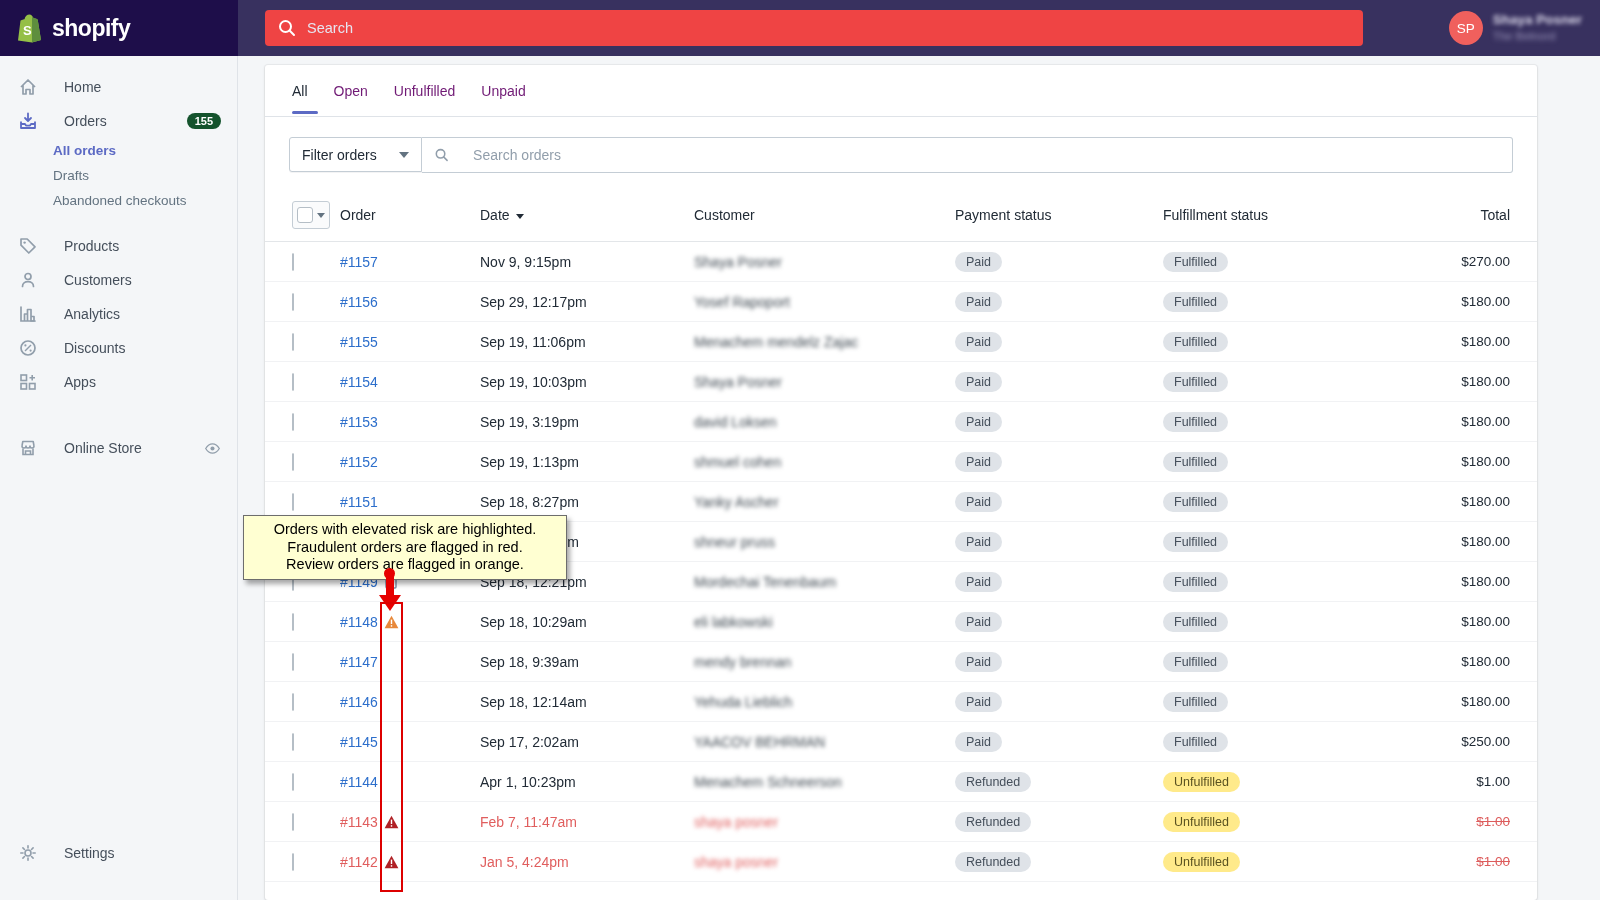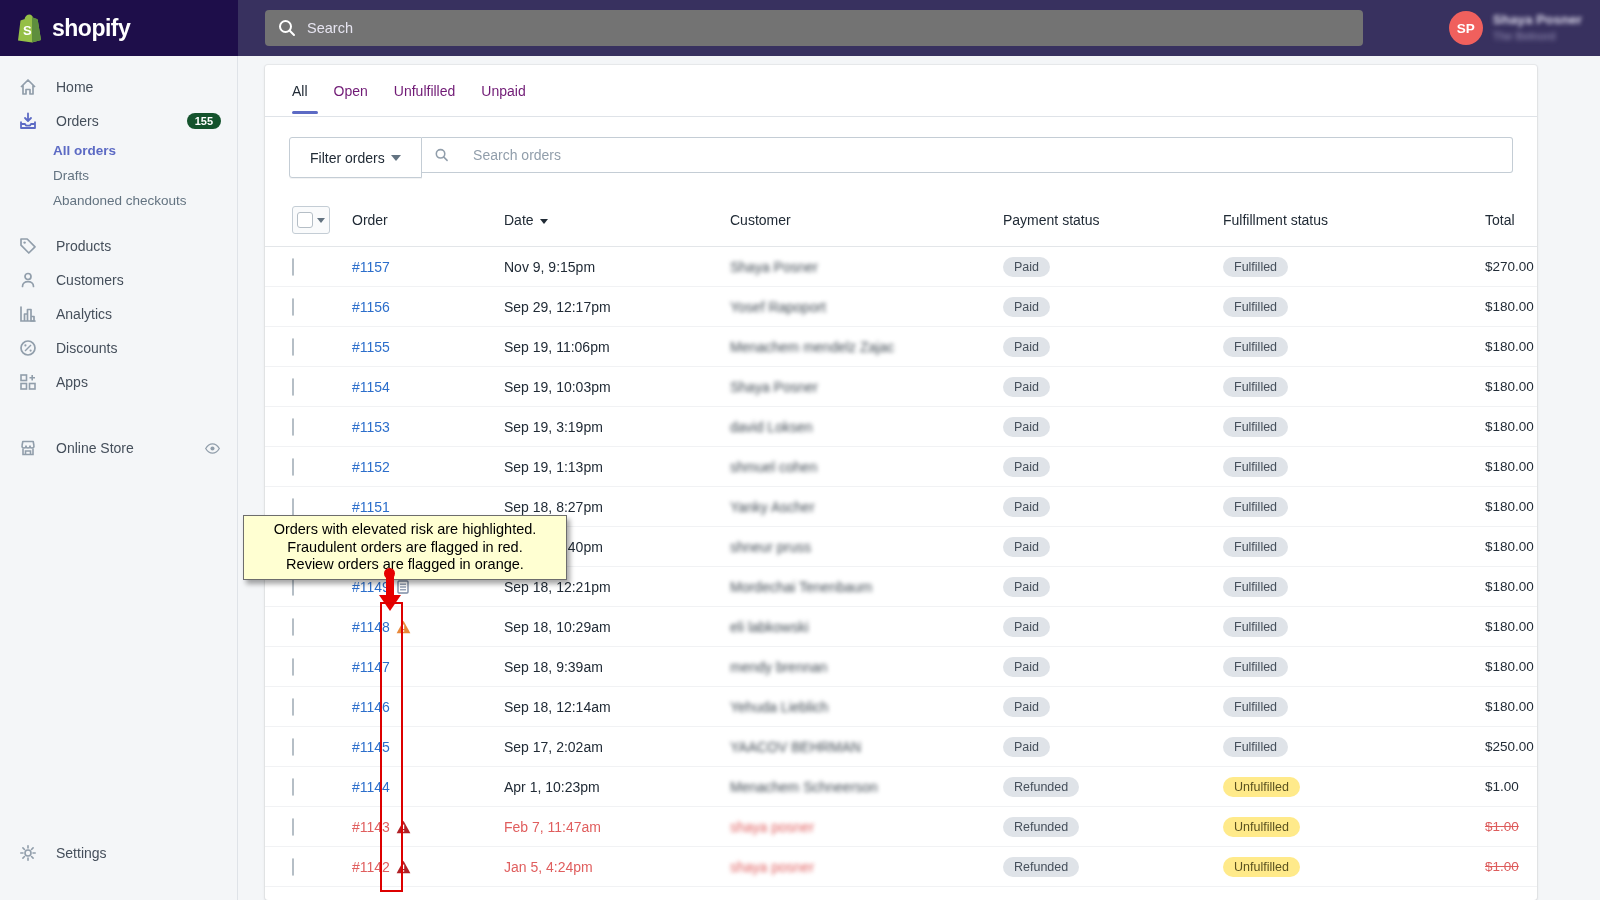--- a/index.html
+++ b/index.html
@@ -8,54 +8,54 @@
     position:relative;
     font-family:"Liberation Sans", sans-serif;
     background:#f4f6f8;
     overflow:hidden;
     color:#212b36;
   }
   
   .topbar { position:absolute; top:0; left:0; width:1600px; height:56px; background:#38315f; display:flex; align-items:center; z-index:30; }
   .brand { width:238px; height:56px; background:#1e0e4a; display:flex; align-items:center; padding-left:14px; gap:8px; flex-shrink:0; }
   .brand-word { color:#fff; font-size:23px; font-weight:bold; letter-spacing:-0.5px; }
-  .top-search { margin-left:27px; width:1098px; height:36px; background:#737373; border:none; border-radius:4px; display:flex; align-items:center; padding:0 12px; gap:10px; }
+  .top-search { margin-left:27px; width:1098px; height:36px; background:#ef4444; border:none; border-radius:4px; display:flex; align-items:center; padding:0 12px; gap:10px; }
   .top-search input { background:transparent; border:none; outline:none; color:#fff; font-size:14.5px; width:100%; font-family:inherit; }
   .top-search input::placeholder { color:#e6e4f0; opacity:1; }
   .top-user { margin-left:auto; margin-right:18px; display:flex; align-items:center; gap:10px; cursor:pointer; }
-  .avatar { width:34px; height:34px; border-radius:50%; background:#f0605d; color:#fff; font-size:13.5px; font-weight:bold; display:flex; align-items:center; justify-content:center; }
+  .avatar { width:34px; height:34px; border-radius:50%; background:#f0605d; color:#fff; font-size:13.5px; font-weight:normal; display:flex; align-items:center; justify-content:center; }
   .user-texts { display:flex; flex-direction:column; line-height:1.25; }
   .user-name { color:#dcd9ea; font-size:13.5px; font-weight:bold; filter:blur(2px); }
   .user-store { color:#9c96bb; font-size:11.5px; filter:blur(2.5px); }
   
   .sidebar { position:absolute; top:56px; left:0; width:238px; height:844px; background:#f4f6f8; border-right:1px solid #dfe3e8; z-index:20; }
-  .nav-item { display:flex; align-items:center; gap:18px; padding:7px 16px 7px 18px; font-size:14px; color:#454f5b; cursor:pointer; }
+  .nav-item { display:flex; align-items:center; gap:26px; padding:7px 16px 7px 18px; font-size:14px; color:#454f5b; cursor:pointer; }
   .nav-item .lbl { flex:1; }
   .nav-sub { padding:5px 16px 5px 53px; font-size:13.5px; color:#637381; cursor:pointer; }
   .nav-sub.active { color:#5c6ac4; font-weight:bold; }
   .nav-badge { background:#14532d; color:#fff; font-size:11px; font-weight:bold; border-radius:9px; padding:2px 8px; }
   .nav-gap { height:16px; }
   .nav-heading { display:flex; align-items:center; padding:10px 16px 8px 18px; font-size:11.5px; letter-spacing:0.6px; color:#637381; font-weight:bold; }
   .nav-heading .lbl { flex:1; }
   .settings-item { position:absolute; bottom:30px; left:0; width:100%; }
   .icon18 { width:20px; height:20px; flex-shrink:0; display:inline-flex; }
   
   .card { position:absolute; left:265px; top:65px; width:1272px; height:835px; background:#fff; border-radius:3px; box-shadow:0 0 0 1px rgba(63,63,68,0.05), 0 1px 3px rgba(63,63,68,0.15); z-index:5; }
   .tabs { height:52px; display:flex; align-items:center; padding:0 14px; border-bottom:1px solid #dfe3e8; }
   .tab { position:relative; height:52px; display:flex; align-items:center; padding:0 13px; font-size:14px; color:#701a75; cursor:pointer; }
   .tab.active { color:#212b36; }
   .tab.active::after { content:""; position:absolute; left:13px; bottom:3px; width:26px; height:3px; background:#5c6ac4; border-radius:2px; }
   .filter-bar { padding:20px 24px 16px 24px; display:flex; }
-  .filter-btn { height:41px; background:#fff; border:1px solid #c4cdd5; border-radius:3px 0 0 3px; display:flex; align-items:center; gap:6px; padding:0 20px; font-size:14px; color:#212b36; cursor:pointer; box-shadow:0 1px 0 rgba(22,29,37,0.05); }
+  .filter-btn { height:35px; background:#fff; border:1px solid #c4cdd5; border-radius:3px 0 0 3px; display:flex; align-items:center; gap:22px; padding:0 12px; font-size:14px; color:#212b36; cursor:pointer; box-shadow:0 1px 0 rgba(22,29,37,0.05); }
   .caret { width:0; height:0; border-left:5px solid transparent; border-right:5px solid transparent; border-top:6px solid #637381; }
   .filter-search { flex:1; height:36px; border:1px solid #c4cdd5; border-left:none; border-radius:0 3px 3px 0; display:flex; align-items:center; gap:24px; padding:0 12px; }
   .filter-search input { border:none; outline:none; font-size:14px; color:#212b36; width:100%; font-family:inherit; }
   .filter-search input::placeholder { color:#919eab; opacity:1; }
   
-  .tgrid { display:grid; grid-template-columns:48px 140px 214px 261px 208px 250px 1fr; align-items:center; padding:0 27px;gap:12px; }
+  .tgrid { display:grid; grid-template-columns:48px 140px 214px 261px 208px 250px 1fr; align-items:center; padding:0 27px; }
   .thead { height:53px; border-bottom:1px solid #e3e6e9; font-size:14px; color:#212b36; }
   .th { display:flex; align-items:center; gap:6px; }
   .th.right { justify-content:flex-end; }
   .selectall { width:38px; height:28px; border:1px solid #c4cdd5; border-radius:3px; background:#fafbfc; display:flex; align-items:center; justify-content:center; gap:4px; cursor:pointer; }
   .cbx { width:16px; height:16px; border:1px solid #b5bec6; border-radius:3px; background:#fff; cursor:pointer; flex-shrink:0; }
   .caret-sm { width:0; height:0; border-left:4px solid transparent; border-right:4px solid transparent; border-top:5px solid #637381; }
   .sort-caret { width:0; height:0; border-left:4px solid transparent; border-right:4px solid transparent; border-top:5px solid #212b36; margin-top:2px; }
   .row { height:40px; border-bottom:1px solid #f1f2f4; font-size:14px; cursor:pointer; }
   .order-cell { display:flex; align-items:center; gap:6px; }
   .order-link { color:#2c6ecb; text-decoration:none; font-size:14px; }

